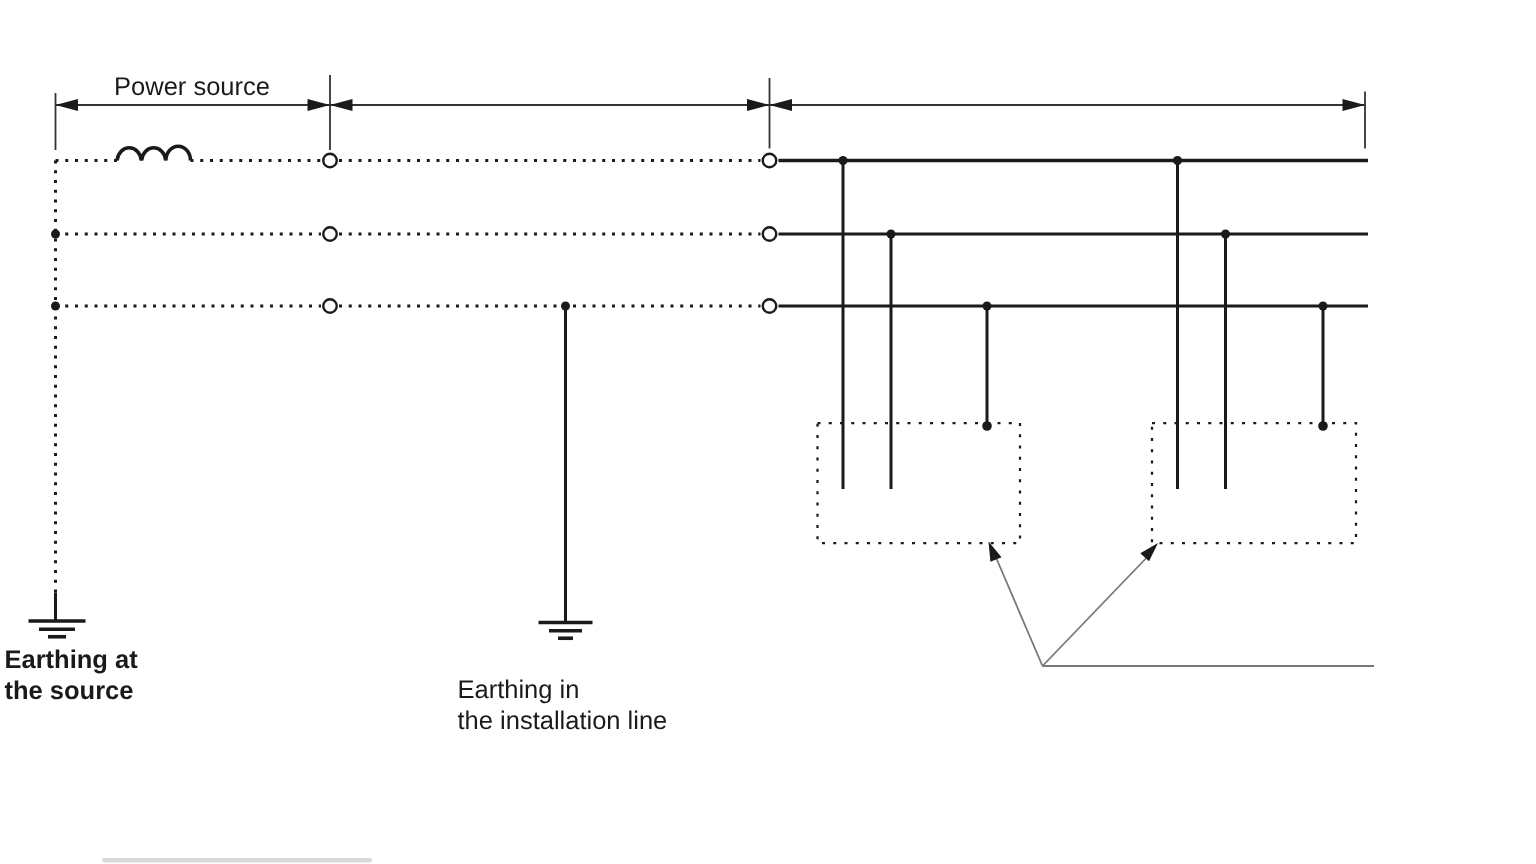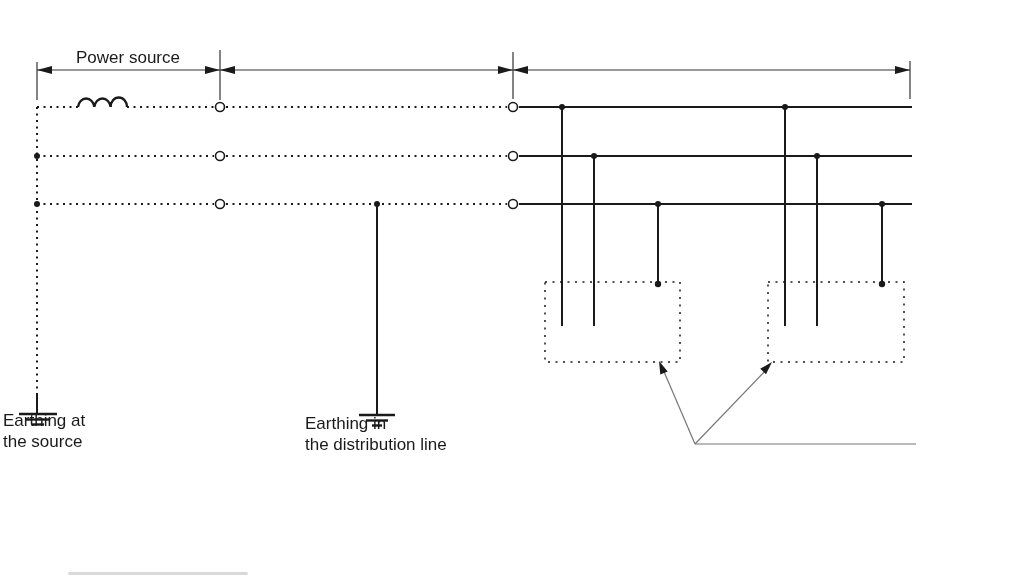--- a/index.html
+++ b/index.html
@@ -122,18 +122,18 @@
 
     <rect x="68" y="572" width="180" height="3" rx="1.5" fill="#d9d9d9"></rect>
   </svg>
 
   <div class="lbl center" style="left:128px;top:47px;">Power source</div>
 
   <div class="lbl vcenter" style="left:919px;top:107px;">L</div>
   <div class="lbl vcenter" style="left:934px;top:156px;font-family:Liberation Mono, monospace;">LE</div>
   <div class="lbl vcenter" style="left:917px;top:204px;">PE</div>
 
-  <div class="lbl" style="left:3px;top:410px;"><span>Earthing at</span><br><span>the source</span></div>
+  <div class="lbl" style="left:3px;top:429px;font-weight:bold;"><span>Earthing at</span><br><span>the source</span></div>
 
-  <div class="lbl" style="left:305px;top:413px;"><span>Earthing in</span><br><span>the distribution line</span></div>
+  <div class="lbl" style="left:305px;top:449px;"><span>Earthing in</span><br><span>the installation line</span></div>
 
 
 </div>
 
 </body></html>

